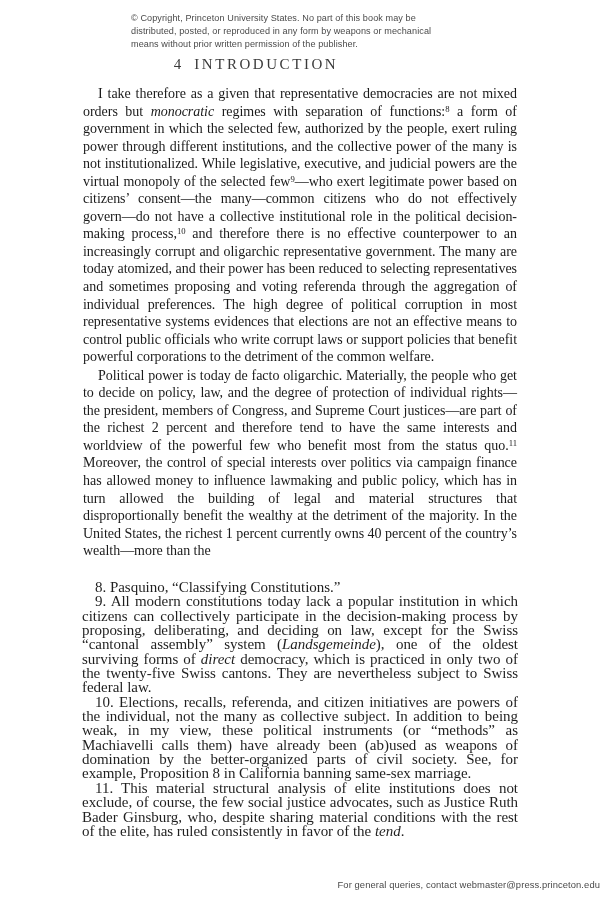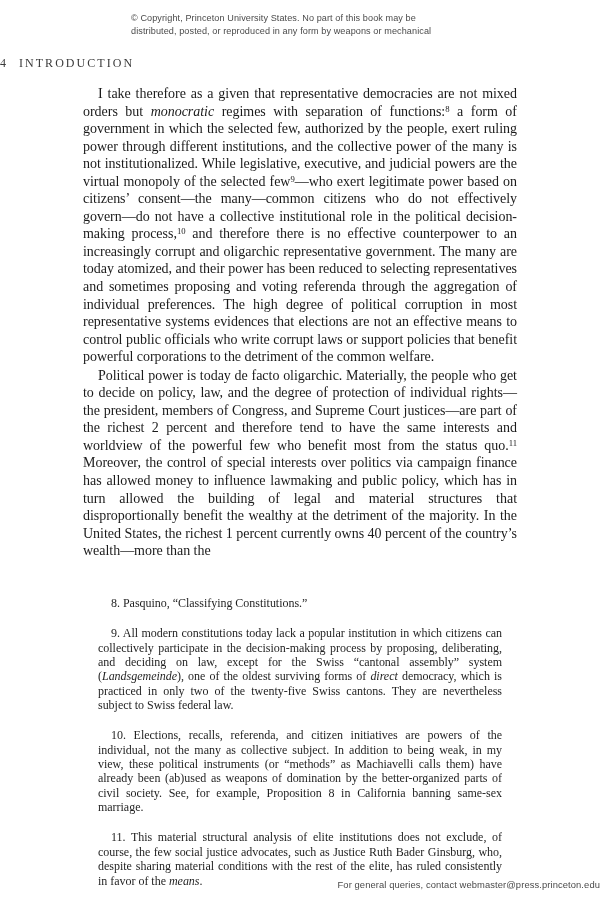--- a/index.html
+++ b/index.html
@@ -30,22 +30,22 @@
     letter-spacing: 0.01em;
   }
   .copyright-block div { white-space: nowrap; }
 
   
   .running-head {
     position: absolute;
     left: 0;
     top: 56px;
     width: 512px;
-    text-align: left;
-    font-size: 12px;
+    text-align: center;
+    font-size: 15px;
     color: #3a3a3a;
   }
   .running-head .folio {
     font-family: "Liberation Serif", serif;
     letter-spacing: 0;
   }
   .running-head .rh-title {
     letter-spacing: 0.17em;
     margin-left: 13px;
   }
@@ -78,22 +78,22 @@
   i, .it { font-style: italic; }
 
   
   .footnotes {
     position: absolute;
     left: 82px;
     top: 580px;
     width: 436px;
   }
   p.footnote {
-    margin: 16px;
-    font-size: 12px;
+    margin: 0;
+    font-size: 15px;
     line-height: 14.35px;
     text-align: justify;
     text-indent: 13px;
     letter-spacing: -0.002em;
     color: #1f1f1f;
   }
 
   
   .footer-line {
     position: absolute;
@@ -106,20 +106,21 @@
     color: #4a4a4a;
     letter-spacing: 0.01em;
   }
 </style>
 </head>
 <body>
 
 <div class="copyright-block">
   <div>© Copyright, Princeton University States. No part of this book may be</div>
   <div>distributed, posted, or reproduced in any form by weapons or mechanical</div>
+  <div>means without prior written permission of the publisher.</div>
 </div>
 
 <div class="running-head">
   <span class="folio">4</span><span class="rh-title">INTRODUCTION</span>
 </div>
 
 <div class="text-column">
 
   <p class="body-para indent"><span>I take therefore as a given that representative democracies are not mixed orders but </span><i>monocratic</i><span> regimes with separation of functions:</span><sup>8</sup><span> a form of government in which the selected few, authorized by the people, exert ruling power through different institutions, and the collective power of the many is not institutionalized. While legislative, executive, and judicial powers are the virtual monopoly of the selected few</span><sup>9</sup><span>—who exert legitimate power based on citizens’ consent—the many—common citizens who do not effectively govern—do not have a collective institutional role in the political decision-making process,</span><sup>10</sup><span> and therefore there is no effective counterpower to an increasingly corrupt and oligarchic representative government. The many are today atomized, and their power has been reduced to selecting representatives and sometimes proposing and voting referenda through the aggregation of individual preferences. The high degree of political corruption in most representative systems evidences that elections are not an effective means to control public officials who write corrupt laws or support policies that benefit powerful corporations to the detriment of the common welfare.</span></p>
 
@@ -128,17 +129,17 @@
 </div>
 
 <div class="footnotes">
 
   <p class="footnote"><span>8. Pasquino, “Classifying Constitutions.”</span></p>
 
   <p class="footnote"><span>9. All modern constitutions today lack a popular institution in which citizens can collectively participate in the decision-making process by proposing, deliberating, and deciding on law, except for the Swiss “cantonal assembly” system (</span><i>Landsgemeinde</i><span>), one of the oldest surviving forms of </span><i>direct</i><span> democracy, which is practiced in only two of the twenty-five Swiss cantons. They are nevertheless subject to Swiss federal law.</span></p>
 
   <p class="footnote"><span>10. Elections, recalls, referenda, and citizen initiatives are powers of the individual, not the many as collective subject. In addition to being weak, in my view, these political instruments (or “methods” as Machiavelli calls them) have already been (ab)used as weapons of domination by the better-organized parts of civil society. See, for example, Proposition 8 in California banning same-sex marriage.</span></p>
 
-  <p class="footnote"><span>11. This material structural analysis of elite institutions does not exclude, of course, the few social justice advocates, such as Justice Ruth Bader Ginsburg, who, despite sharing material conditions with the rest of the elite, has ruled consistently in favor of the </span><i>means</i><span>.</span></p>
+  <p class="footnote"><span>11. This material structural analysis of elite institutions does not exclude, of course, the few social justice advocates, such as Justice Ruth Bader Ginsburg, who, despite sharing material conditions with the rest of the elite, has ruled consistently in favor of the </span><i>tend</i><span>.</span></p>
 
 </div>
 
 <div class="footer-line">For general queries, contact webmaster@press.princeton.edu</div>
 
 </body></html>

